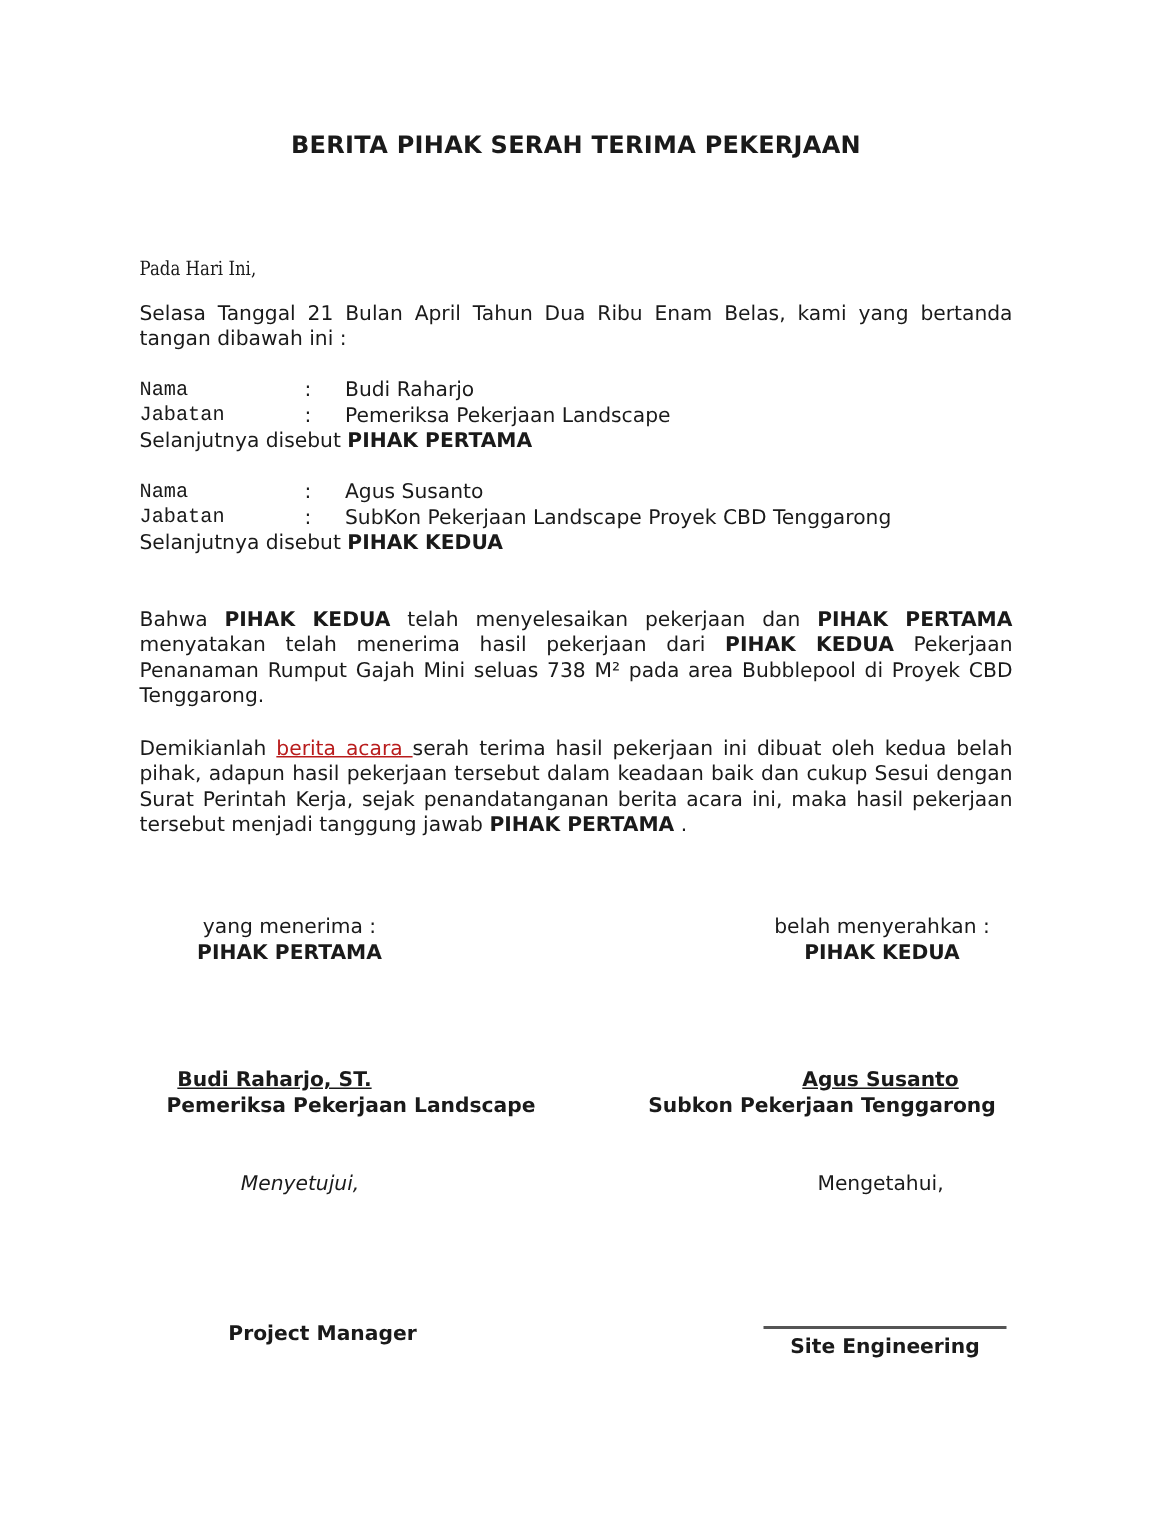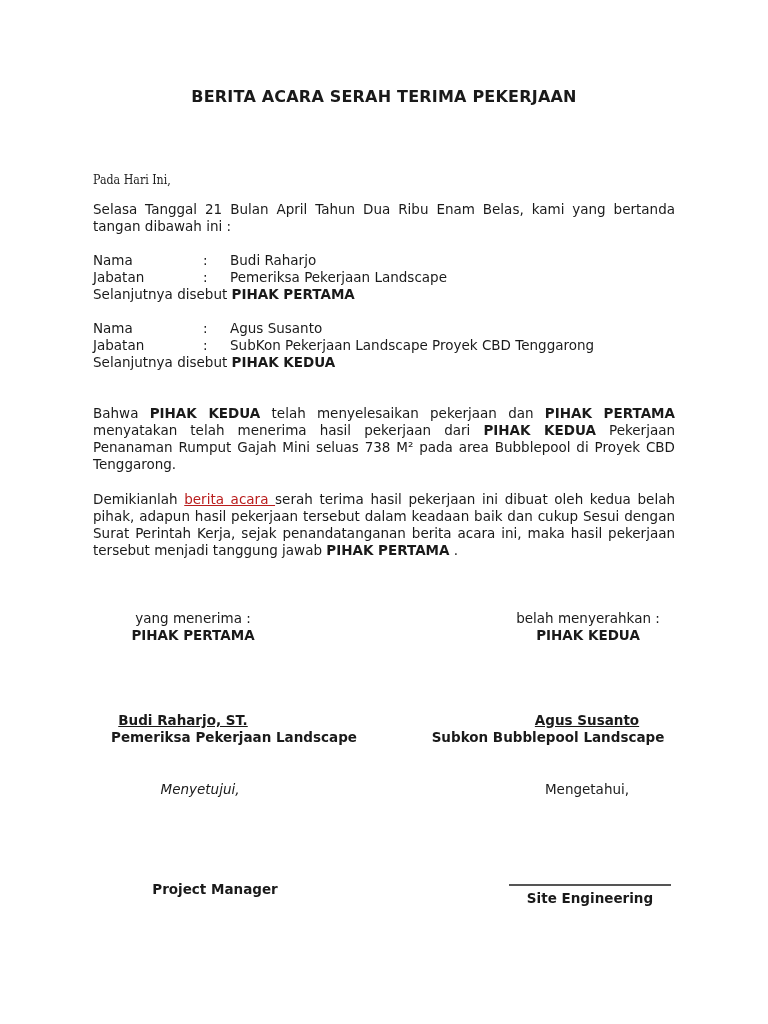--- a/index.html
+++ b/index.html
@@ -6,35 +6,35 @@
   body { width: 768px; height: 1024px; position: relative; overflow: hidden; color: #1a1a1a;
          font-family: "DejaVu Sans", sans-serif; }
   .page { position: absolute; left: 0; top: 0; width: 768px; height: 1024px; background: #fff; }
   .title { position: absolute; top: 87px; left: 0; width: 768px; text-align: center;
            font-weight: bold; font-size: 16px; letter-spacing: 0.2px; }
   .opening { position: absolute; top: 172px; left: 93px; font-family: "DejaVu Serif", serif;
              font-size: 13px; transform: scaleX(0.85); transform-origin: left; }
   .body-text { position: absolute; left: 93px; width: 582px; font-size: 13.5px; line-height: 17px;
                text-align: justify; }
   .row { display: flex; font-size: 13.5px; line-height: 17px; }
-  .row .label { width: 110px; }
+  .row .label { width: 110px; font-family: Liberation Mono, monospace; }
   .row .colon { width: 27px; }
   b { font-weight: bold; }
   a.link { color: #b91c1c; text-decoration: underline; }
   .sig { position: absolute; text-align: center; font-size: 13.5px; line-height: 17px; }
   .sig .bold { font-weight: bold; }
   .sig .uline { font-weight: bold; text-decoration: underline; }
   .blank-line { display: block; border-bottom: 2px solid #555; height: 0; margin: 0 auto 4px auto; }
 </style>
 </head>
 <body>
 
 <div class="page">
 
-  <div class="title">BERITA ACARA SERAH TERIMA PEKERJAAN</div>
+  <div class="title">BERITA PIHAK SERAH TERIMA PEKERJAAN</div>
 
   <div class="opening">Pada Hari Ini,</div>
 
   <div class="body-text" style="top:201px;">Selasa Tanggal 21  Bulan April Tahun Dua Ribu Enam Belas, kami yang bertanda tangan dibawah ini  :</div>
 
   <div class="body-text" style="top:252px;">
     <div class="row">
       <span class="label">Nama</span>
       <span class="colon">:</span>
       <span>Budi Raharjo</span>
@@ -79,21 +79,21 @@
     <div class="uline" style="margin-left:-102px;">Budi Raharjo, ST.</div>
     <div class="bold">Pemeriksa Pekerjaan Landscape</div>
   </div>
 
   <div class="sig" style="left:488px; top:610px; width:200px;">
     <div>belah menyerahkan :</div>
     <div class="bold">PIHAK KEDUA</div>
   </div>
   <div class="sig" style="left:414px; top:712px; width:268px;">
     <div class="uline" style="margin-left:78px;">Agus Susanto</div>
-    <div class="bold">Subkon Bubblepool Landscape</div>
+    <div class="bold">Subkon Pekerjaan Tenggarong</div>
   </div>
 
   <div class="sig" style="left:100px; top:781px; width:200px;font-style:italic;">Menyetujui,</div>
   <div class="sig" style="left:115px; top:881px; width:200px;">
     <div class="bold">Project Manager</div>
   </div>
 
   <div class="sig" style="left:500px; top:884px; width:180px;">
     <span class="blank-line" style="width:162px;"></span>
     <div class="bold">Site Engineering</div>

